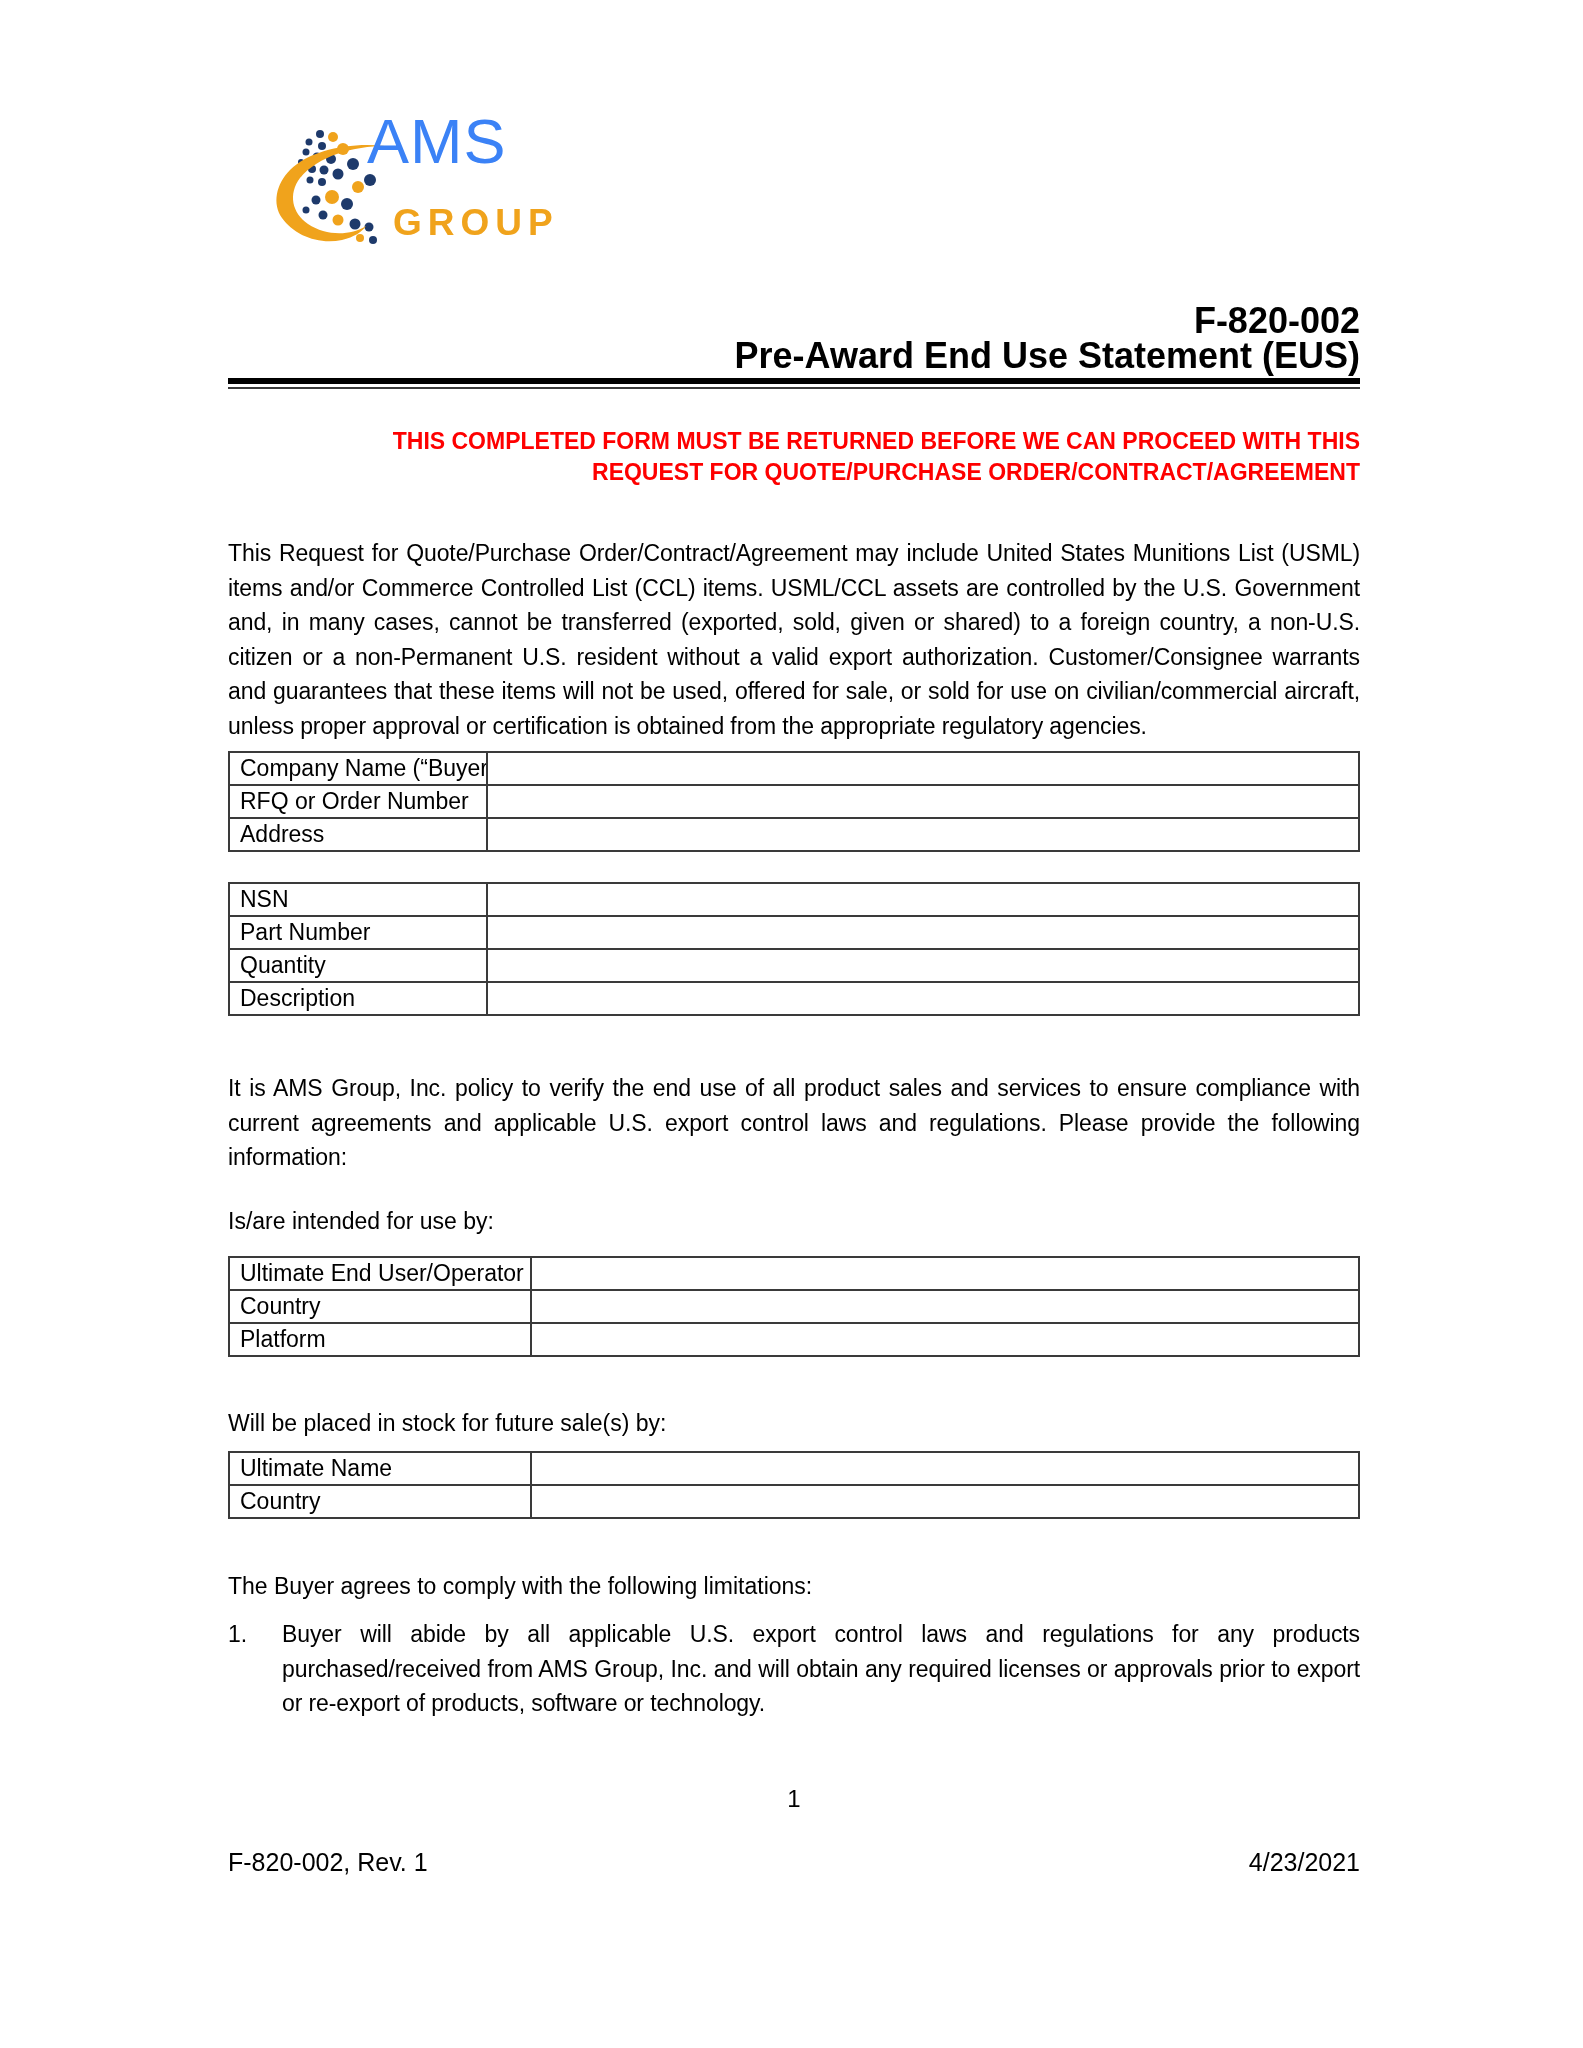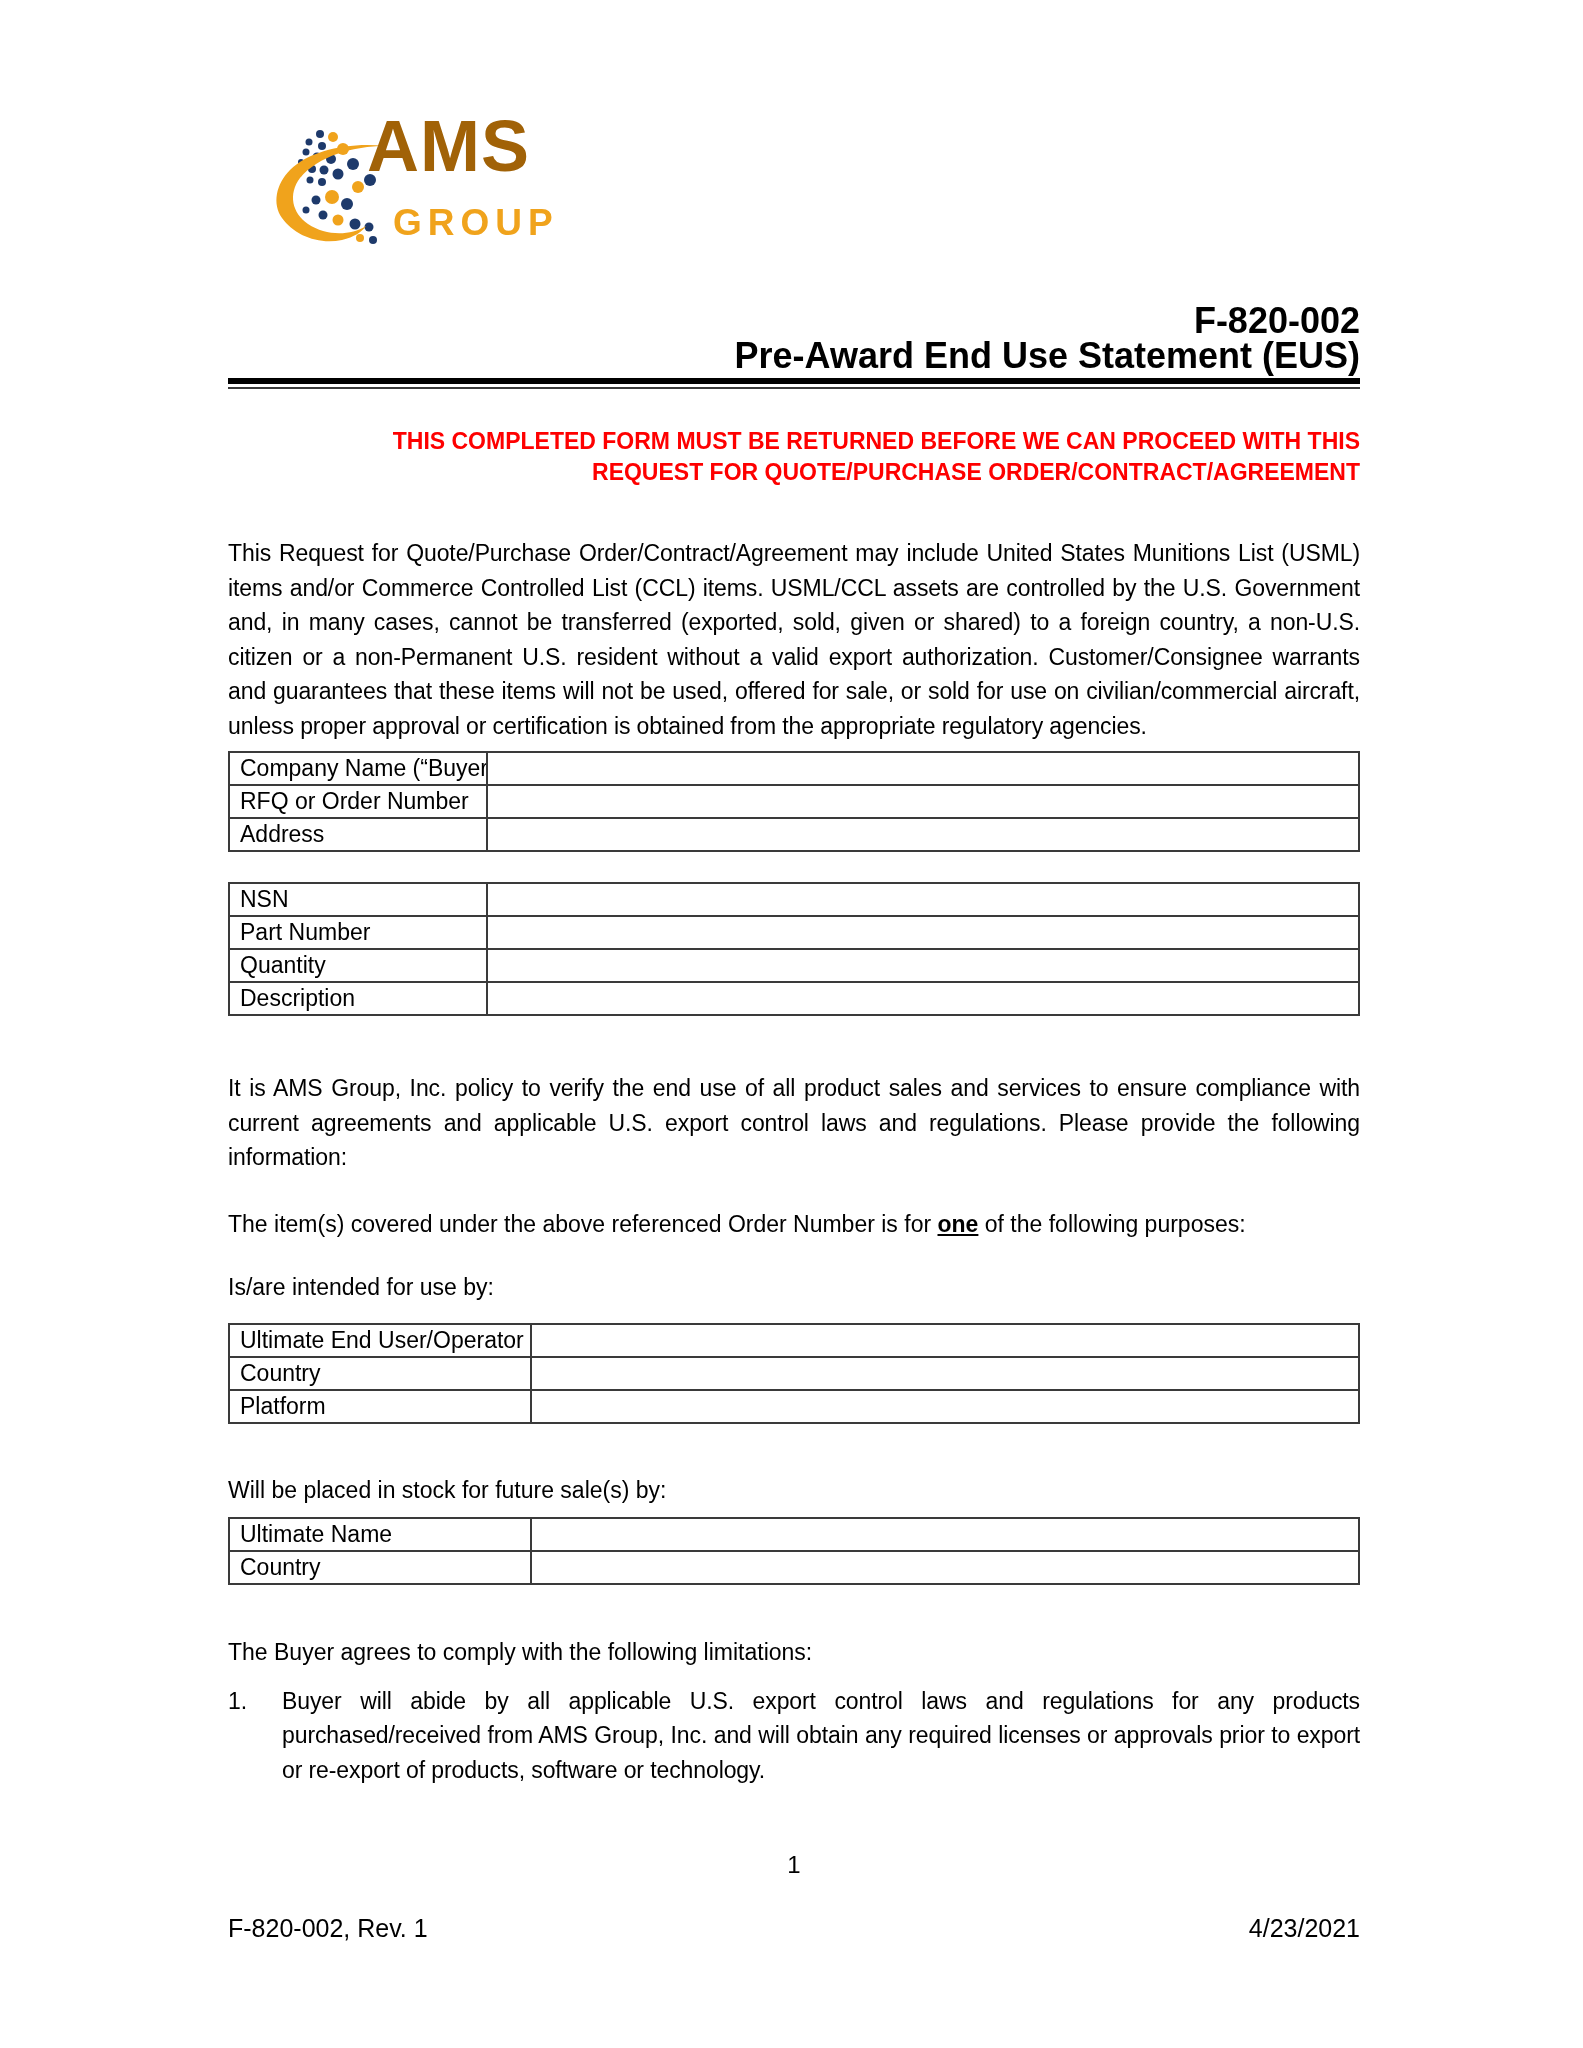--- a/index.html
+++ b/index.html
@@ -16,22 +16,22 @@
   .content {
     position: relative;
     margin-left: 228px;
     width: 1132px;
   }
   
   .logo-block { position: relative; height: 155px; margin-top: 92px; }
   .logo-svg { position: absolute; left: 42px; top: 26px; }
   .logo-ams {
     position: absolute; left: 139px; top: 18px;
-    font-size: 72px; line-height: 1; font-weight: bold;
-    letter-spacing: 1px; color: #a16207;
+    font-size: 63px; line-height: 1; font-weight: normal;
+    letter-spacing: 1px; color: #3b82f6;
   }
   .logo-group {
     position: absolute; left: 165px; top: 112px;
     font-size: 37px; line-height: 1; font-weight: bold;
     letter-spacing: 6px; color: #f0a31c;
   }
   
   .title-block { margin-top: 56px; text-align: right; }
   .title-line { font-size: 36px; line-height: 35px; font-weight: bold; }
   .title-rule {
@@ -175,21 +175,20 @@
       </tr>
       <tr>
         <td class="lbl-narrow">Description</td>
         <td></td>
       </tr>
     </tbody>
       </table>
 
     <div class="para policy-para">It is AMS Group, Inc. policy to verify the end use of all product sales and services to ensure compliance with current agreements and applicable U.S. export control laws and regulations. Please provide the following information:</div>
 
-    <div class="single-line purpose-line"><span>The item(s) covered under the above referenced Order Number is for </span><span class="emph">one</span><span> of the following purposes:</span></div>
 
     <div class="single-line useby-heading">Is/are intended for use by:</div>
 
     <table class="form-table t-enduser">
       <tbody>
           <tr>
         <td class="lbl-wide">Ultimate End User/Operator</td>
         <td></td>
       </tr>
       <tr>

